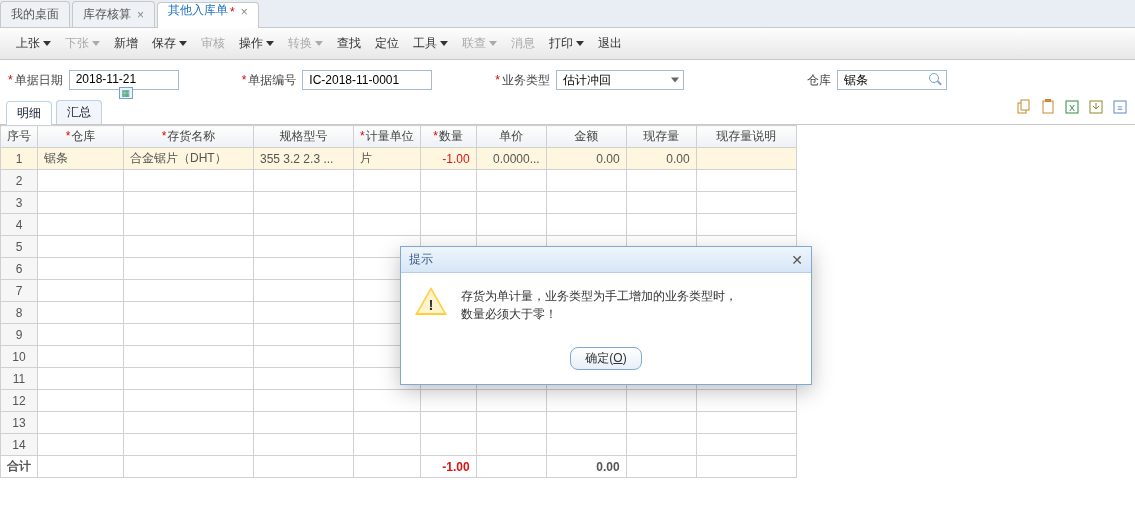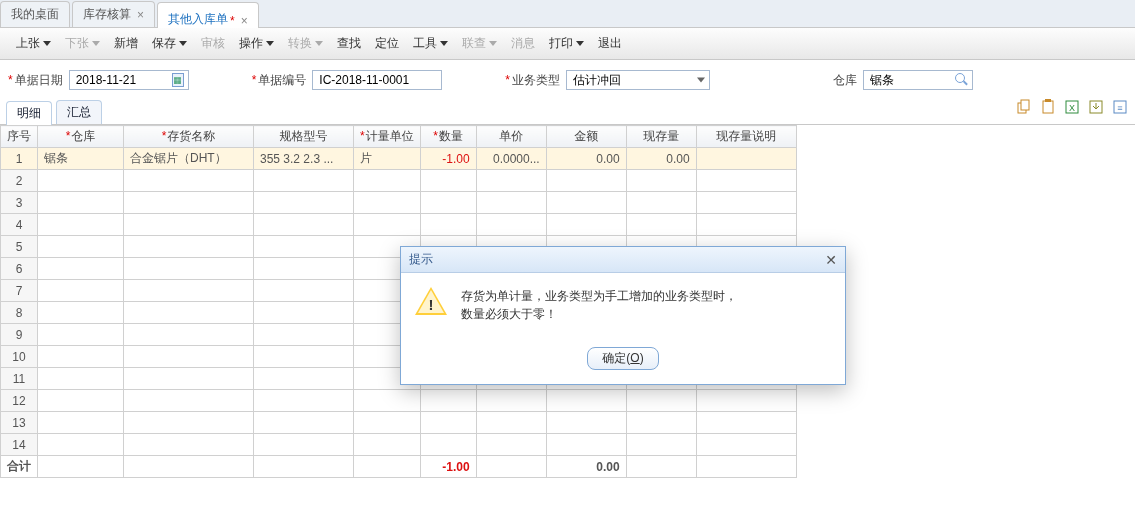--- a/index.html
+++ b/index.html
@@ -18,21 +18,21 @@
   .tabs {
     display: flex;
     align-items: flex-end;
     height: 28px;
     border-bottom: 1px solid #c8c8c8;
     background: #e9eef4;
   }
   .tab {
     display: flex;
     align-items: center;
-    padding: 0 10px;
+    padding: 9px 10px;
     height: 26px;
     border: 1px solid #c8c8c8;
     border-bottom: none;
     margin-right: 2px;
     background: #eef2f6;
     border-radius: 4px 4px 0 0;
     color: #555;
     cursor: pointer;
   }
   .tab.active {
@@ -86,30 +86,30 @@
     padding: 0 4px;
     display: flex;
     align-items: center;
     background: #fff;
   }
   .input input {
     border: none; outline: none; font-size: 12px;
     width: 100%;
     background: transparent;
   }
-  .date-input { width: 120px; position: relative; }
+  .date-input { width: 110px; position: relative; flex-direction: column; }
   .date-icon {
     width: 14px; height: 14px;
     border: 1px solid #7a9ed2;
     display: inline-flex; align-items: center; justify-content: center;
     font-size: 9px; color: #396; margin-left: 4px;
     background: #eaf2fb;
   }
   .text-input { width: 130px; }
-  .select-input { width: 144px; position: relative; }
+  .select-input { width: 128px; position: relative; }
   .select-caret {
     position: absolute; right: 4px; top: 50%; transform: translateY(-50%);
     width:0; height:0; border-left:4px solid transparent; border-right:4px solid transparent;
     border-top:5px solid #666;
   }
   .search-input { width: 110px; position: relative; }
   .mag {
     position: absolute; right: 3px; top: 2px;
     width: 14px; height: 14px;
   }
@@ -178,21 +178,21 @@
   .grid tfoot td { font-weight: bold; background: #fff; }
   .col-req { color:#d00; margin-right:1px; }
 
   
   .overlay {
     position: absolute; left:0; top:0; right:0; bottom:0;
   }
   .dialog {
     position: absolute;
     left: 400px; top: 246px;
-    width: 446px;
+    width: 412px;
     border: 1px solid #7fa8d6;
     background: #fff;
     box-shadow: 0 6px 20px rgba(0,0,0,.25);
   }
   .dlg-title {
     display:flex; justify-content: space-between; align-items:center;
     background: linear-gradient(#eef5fd,#d7e6f7);
     padding: 4px 8px;
     border-bottom: 1px solid #b8cde6;
     color:#355a8c;

